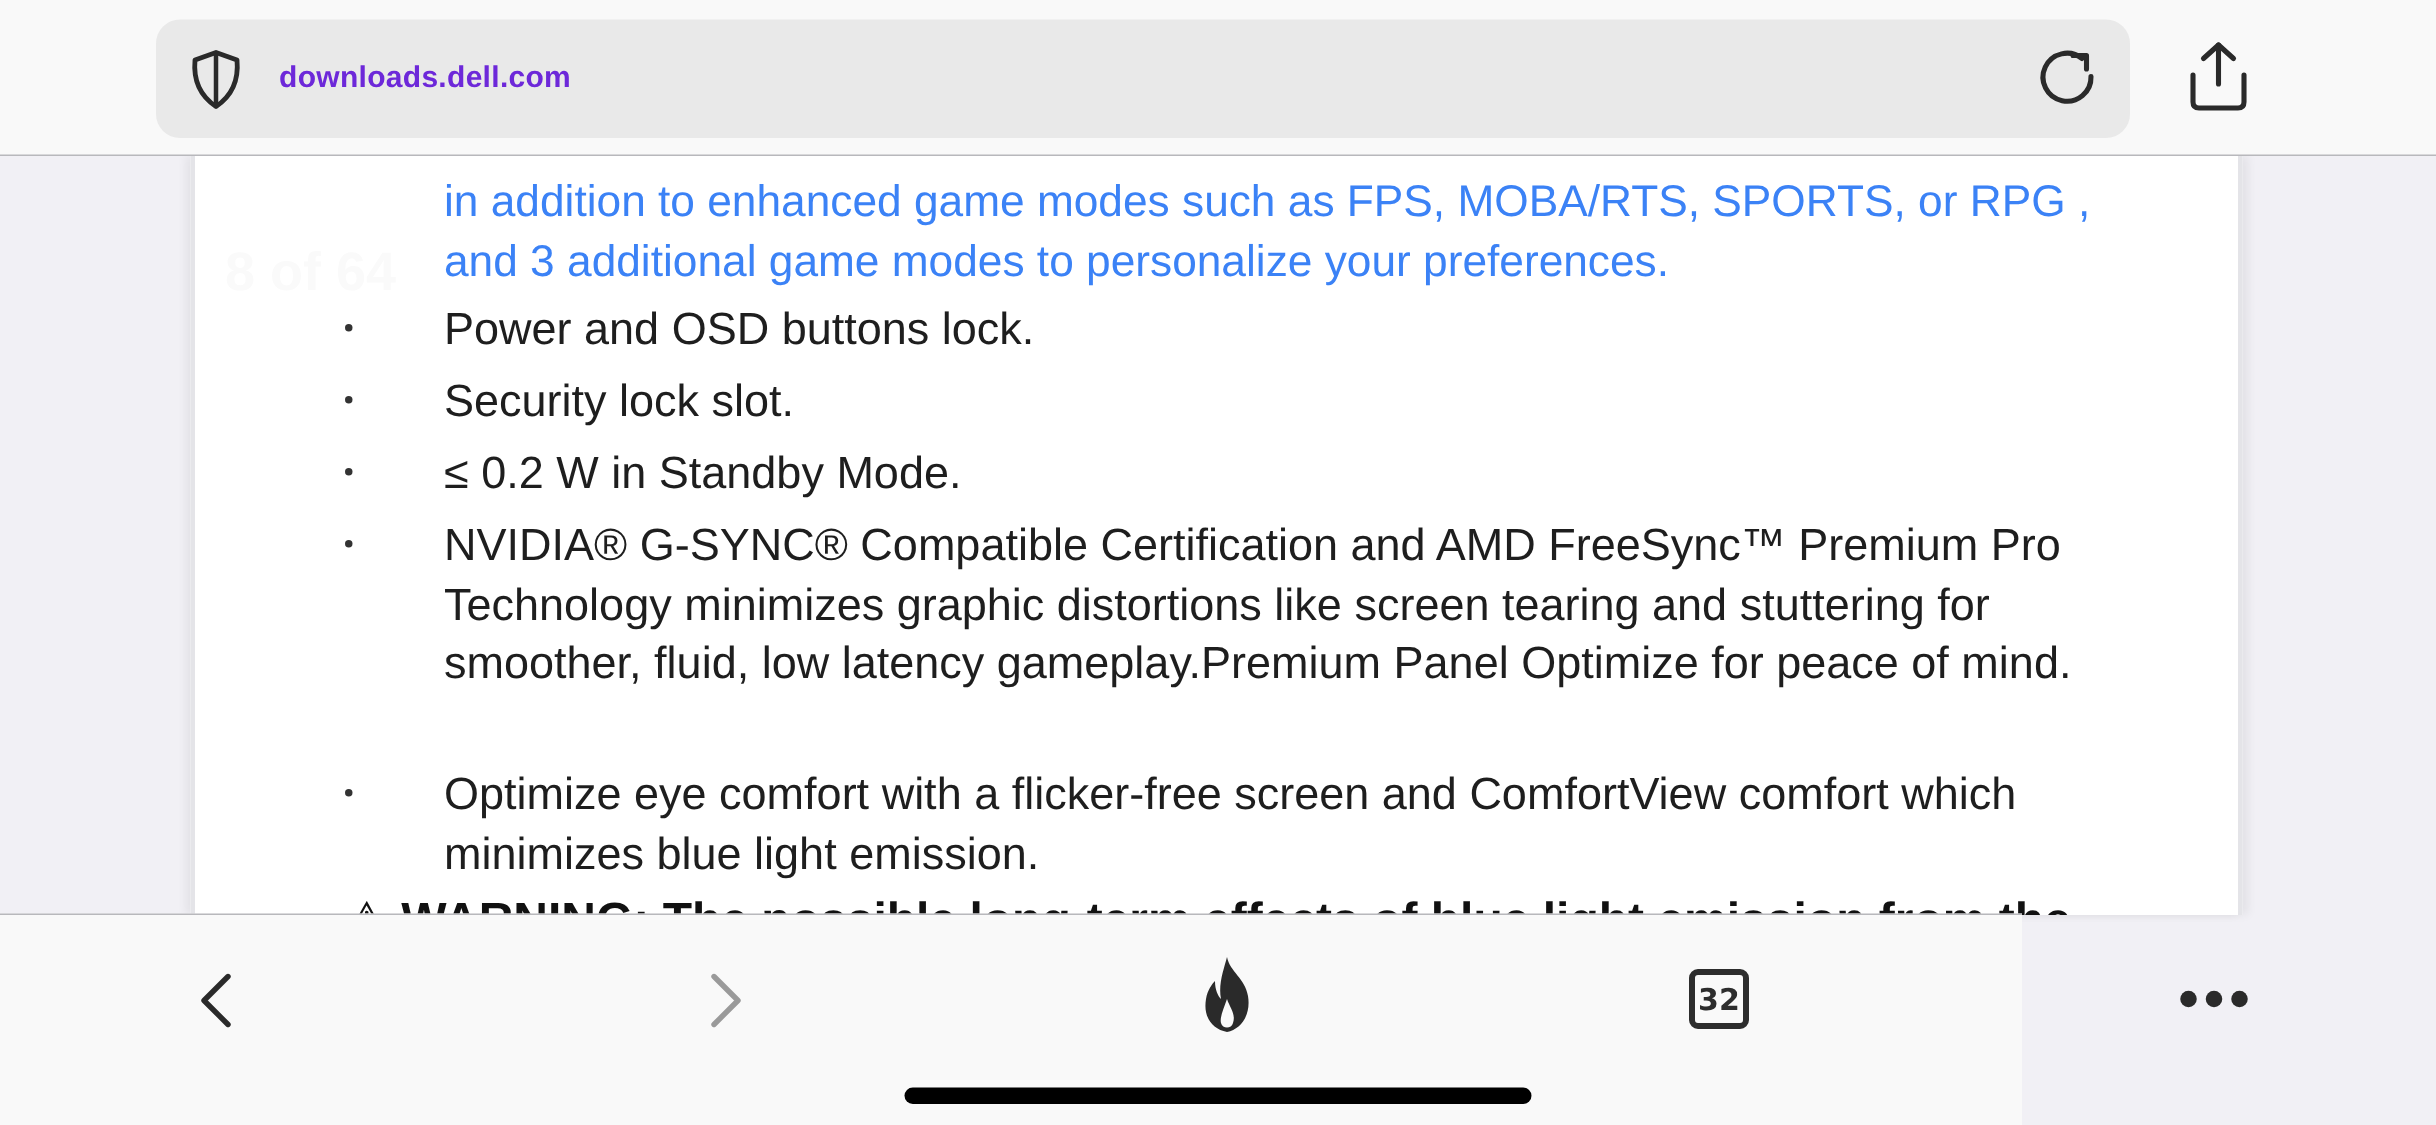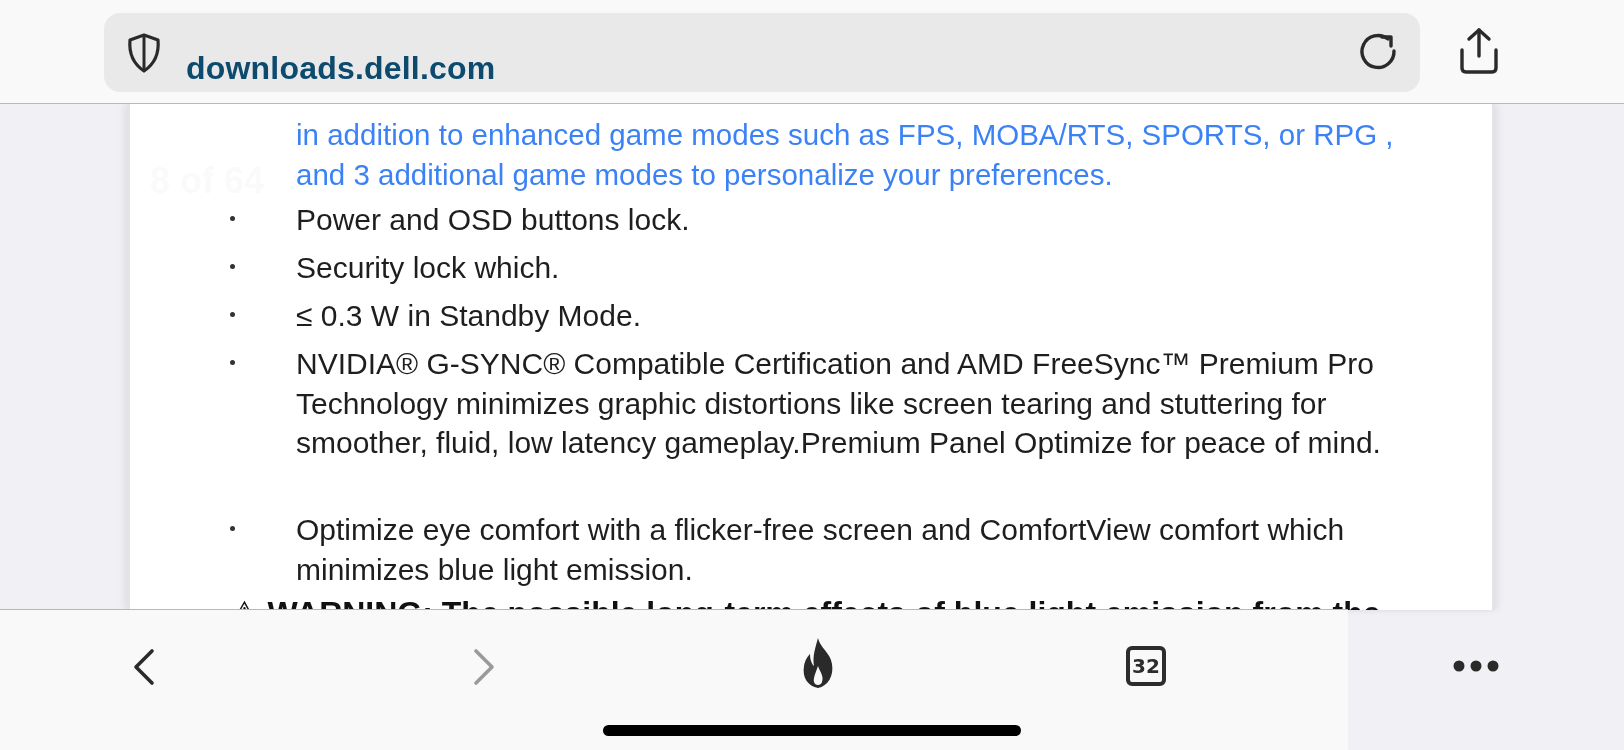--- a/index.html
+++ b/index.html
@@ -20,23 +20,22 @@
   }
   .urlbar {
     position: absolute; left: 104px; top: 13px; width: 1316px; height: 79px;
     background: #e9e9e9; border-radius: 16px;
   }
   .shield {
     position: absolute; left: 18px; top: 18px; width: 44px; height: 44px;
   }
   .url-text {
     position: absolute; left: 82px; top: 19px;
-    font-size: 32px; font-weight: bold; color: #0c4a6e; letter-spacing: 0.2px;
+    font-size: 20px; font-weight: bold; color: #6d28d9; letter-spacing: 0.2px;
     line-height: 40px;
-    margin-top: 16px;
   }
   .reload {
     position: absolute; right: 18px; top: 16px; width: 46px; height: 46px;
   }
   .share {
     position: absolute; left: 1456px; top: 26px; width: 46px; height: 50px;
   }
 
   
   .page {
@@ -122,25 +121,25 @@
   <div class="page-indicator">8 of 64</div>
 
   <div class="para" style="top:11px;">in addition to enhanced game modes such as FPS, MOBA/RTS, SPORTS, or RPG , and 3 additional game modes to personalize your preferences.</div>
 
   <div class="bullet" style="top:96px;">
     <span class="dot"></span>
     <div class="btext">Power and OSD buttons lock.</div>
   </div>
   <div class="bullet" style="top:144px;">
     <span class="dot"></span>
-    <div class="btext">Security lock which.</div>
+    <div class="btext">Security lock slot.</div>
   </div>
   <div class="bullet" style="top:192px;">
     <span class="dot"></span>
-    <div class="btext">≤ 0.3 W in Standby Mode.</div>
+    <div class="btext">≤ 0.2 W in Standby Mode.</div>
   </div>
   <div class="bullet" style="top:240px;">
     <span class="dot"></span>
     <div class="btext">NVIDIA® G-SYNC® Compatible Certification and AMD FreeSync™ Premium Pro Technology minimizes graphic distortions like screen tearing and stuttering for smoother, fluid, low latency gameplay.Premium Panel Optimize for peace of mind.</div>
   </div>
   <div class="bullet" style="top:406px;">
     <span class="dot"></span>
     <div class="btext">Optimize eye comfort with a flicker-free screen and ComfortView comfort which minimizes blue light emission.</div>
   </div>
 

